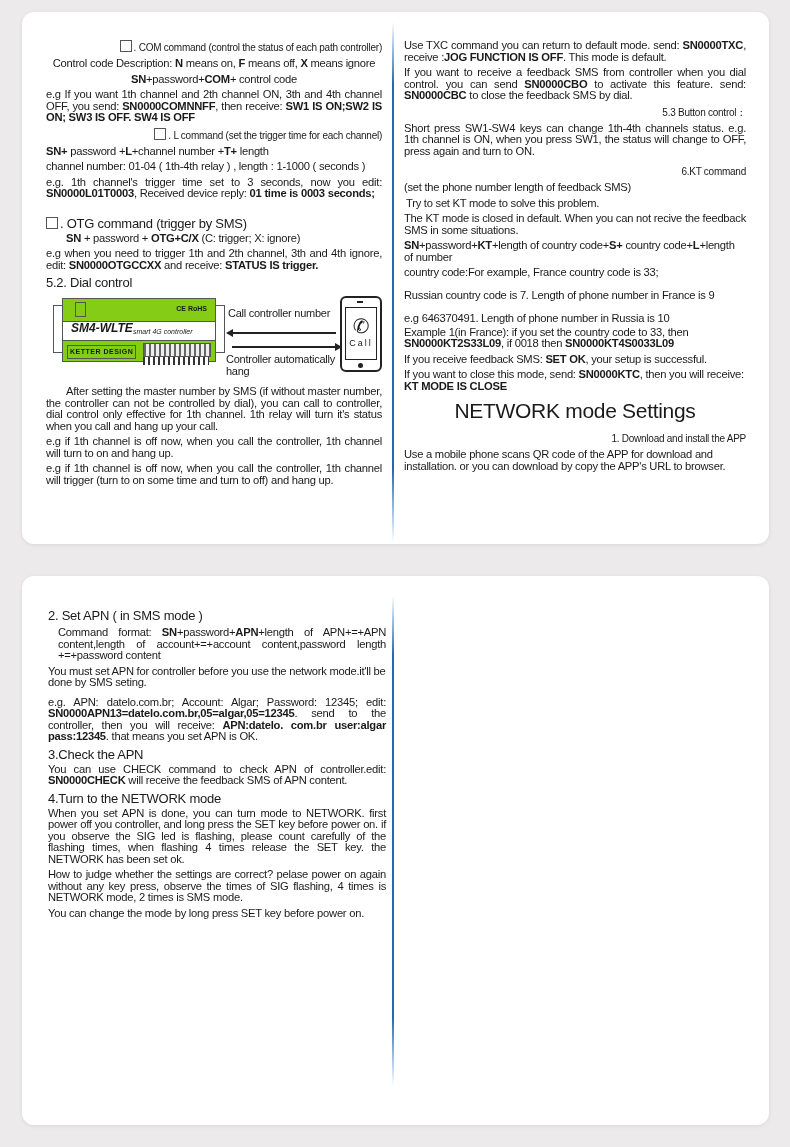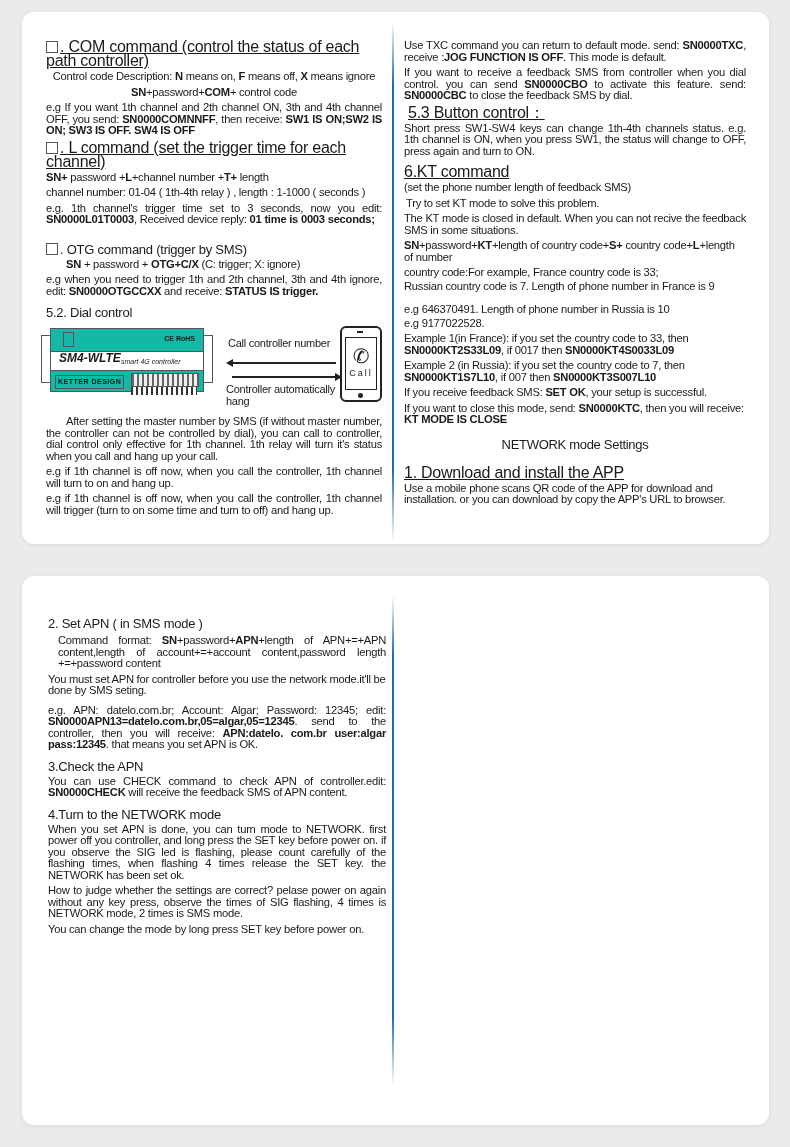--- a/index.html
+++ b/index.html
@@ -14,33 +14,33 @@
   #card1 { top:12px; height:532px; }
   #card2 { top:576px; height:549px; }
   .divider {
     position:absolute; left:370px; width:2px;
     background:linear-gradient(to bottom, rgba(29,108,178,0) 0%, #1d6cb2 12%, #1d6cb2 86%, rgba(29,108,178,0) 100%);
   }
   #card1 .divider { top:10px; height:520px; }
   #card2 .divider { top:20px; height:490px; }
   .col { position:absolute; font-size:11.2px; line-height:11.5px; letter-spacing:-0.25px; }
   .col p { margin:0 0 4px 0; text-align:justify; }
-  .col .h { font-size:13px; line-height:15px; margin:8px 0 2px 0; text-align:left; }
-  .col .h2 { font-size:16px; line-height:14px; margin:0 0 3px 0; text-align:left;text-decoration:underline; }
+  .col .h { font-size:13px; line-height:15px; margin:0 0 2px 0; text-align:left; }
+  .col .h2 { font-size:10px; line-height:14px; margin:0 0 3px 0; text-align:right; }
   .center { text-align:center !important; }
   .indent { padding-left:20px; }
   .ti { text-indent:20px; }
   b { font-weight:bold; }
   .chk { display:inline-block; width:10px; height:10px; border:1px solid #555; vertical-align:-1px; margin-right:2px; }
-  .big-title { font-size:13px; line-height:26px; text-align:center !important; margin:6px 0 8px 0 !important; letter-spacing:-0.3px; }
+  .big-title { font-size:21px; line-height:26px; text-align:center !important; margin:6px 0 8px 0 !important; letter-spacing:-0.3px; }
   #c1-left { left:24px; top:28px; width:336px; }
   #c1-right { left:382px; top:28px; width:342px; }
   #c2-left { left:26px; top:32px; width:338px; }
   .diagram { position:relative; height:88px; margin:2px 0 6px 0; }
-  .device { position:absolute; left:4px; top:6px; width:152px; height:62px; border:1px solid #555; background:#14b8a6; }
+  .device { position:absolute; left:16px; top:6px; width:152px; height:62px; border:1px solid #555; background:#84cc16; }
   .device .ear { position:absolute; width:8px; height:46px; border:1px solid #555; background:#fff; top:6px; }
   .device .ear.l { left:-10px; } .device .ear.r { right:-10px; }
   .device .stripe { position:absolute; left:0; right:0; top:22px; height:18px; border-top:1px solid #555; border-bottom:1px solid #555; background:#fff; }
   .device .model { position:absolute; left:8px; top:24px; font-style:italic; font-weight:bold; font-size:12px; letter-spacing:0; }
   .device .sub { position:absolute; left:70px; top:27px; font-style:italic; font-size:7px; letter-spacing:0; }
   .device .ce { position:absolute; right:8px; top:4px; font-size:7px; font-weight:bold; letter-spacing:0; }
   .device .sim { position:absolute; left:12px; top:3px; width:9px; height:13px; border:1px solid #555; }
   .device .brand { position:absolute; left:4px; top:46px; font-size:7px; font-weight:bold; letter-spacing:0.5px; border:1px solid #555; padding:0 2px; }
   .device .terms { position:absolute; left:80px; top:44px; width:66px; height:12px; background:repeating-linear-gradient(to right,#666 0 2px,#eee 2px 5px); border:1px solid #555; }
   .device .terms2 { position:absolute; left:80px; top:58px; width:66px; height:8px; background:repeating-linear-gradient(to right,#333 0 2px,#fff 2px 5px); }
@@ -116,26 +116,24 @@
     <p><span>Use TXC command you can return to default mode. send: </span><b>SN0000TXC</b><span>, receive :</span><b>JOG FUNCTION IS OFF</b><span>. This mode is default.</span></p>
     <p><span>If you want to receive a feedback SMS from controller when you dial control. you can send </span><b>SN0000CBO</b><span> to activate this feature. send: </span><b>SN0000CBC</b><span> to close the feedback SMS by dial.</span></p>
     <p class="h2" style="padding-left:4px">5.3 Button control：</p>
     <p style="margin-bottom:8px">Short press SW1-SW4 keys can change 1th-4th channels status. e.g. 1th channel is ON, when you press SW1, the status will change to OFF, press again and turn to ON.</p>
 
     <p class="h2">6.KT command</p>
     <p>(set the phone number length of feedback SMS)</p>
     <p style="padding-left:2px">Try to set KT mode to solve this problem.</p>
     <p>The KT mode is closed in default. When you can not recive the feedback SMS in some situations.</p>
     <p style="text-align:left"><b>SN</b><span>+password+</span><b>KT</b><span>+length of country code+</span><b>S+</b><span> country code+</span><b>L</b><span>+length of number</span></p>
-    <p style="margin-bottom:2px">country code:For example, France country code is 33;</p>
+    <p style="margin-bottom:11px">country code:For example, France country code is 33;</p>
     <p style="margin-bottom:12px">Russian country code is 7. Length of phone number in France is 9</p>
     <p style="margin-bottom:2px">e.g 646370491. Length of phone number in Russia is 10</p>
-    <p>e.g 9177022528.</p>
-    <p style="text-align:left"><span>Example 1(in France): if you set the country code to 33, then </span><b>SN0000KT2S33L09</b><span>, if 0017 then  </span><b>SN0000KT4S0033L09</b></p>
-    <p style="text-align:left"><span>Example 2 (in Russia): if you set the country code to 7, then </span><b>SN0000KT1S7L10</b><span>, if 007 then </span><b>SN0000KT3S007L10</b></p>
+    <p style="text-align:left"><span>Example 1(in France): if you set the country code to 33, then </span><b>SN0000KT2S33L09</b><span>, if 0018 then  </span><b>SN0000KT4S0033L09</b></p>
     <p><span>If you receive feedback SMS: </span><b>SET OK</b><span>, your setup is successful.</span></p>
     <p style="text-align:left"><span>If you want to close this mode, send: </span><b>SN0000KTC</b><span>, then you will receive: </span><b>KT MODE IS CLOSE</b></p>
 
     <p class="big-title">NETWORK mode  Settings</p>
     <p class="h2">1. Download and install the APP</p>
     <p style="text-align:left">Use a mobile phone scans  QR code of the  APP for download and installation. or you can download by copy the APP's URL to browser.</p>
   </div>
 </div>
 
 <div class="card" id="card2">

